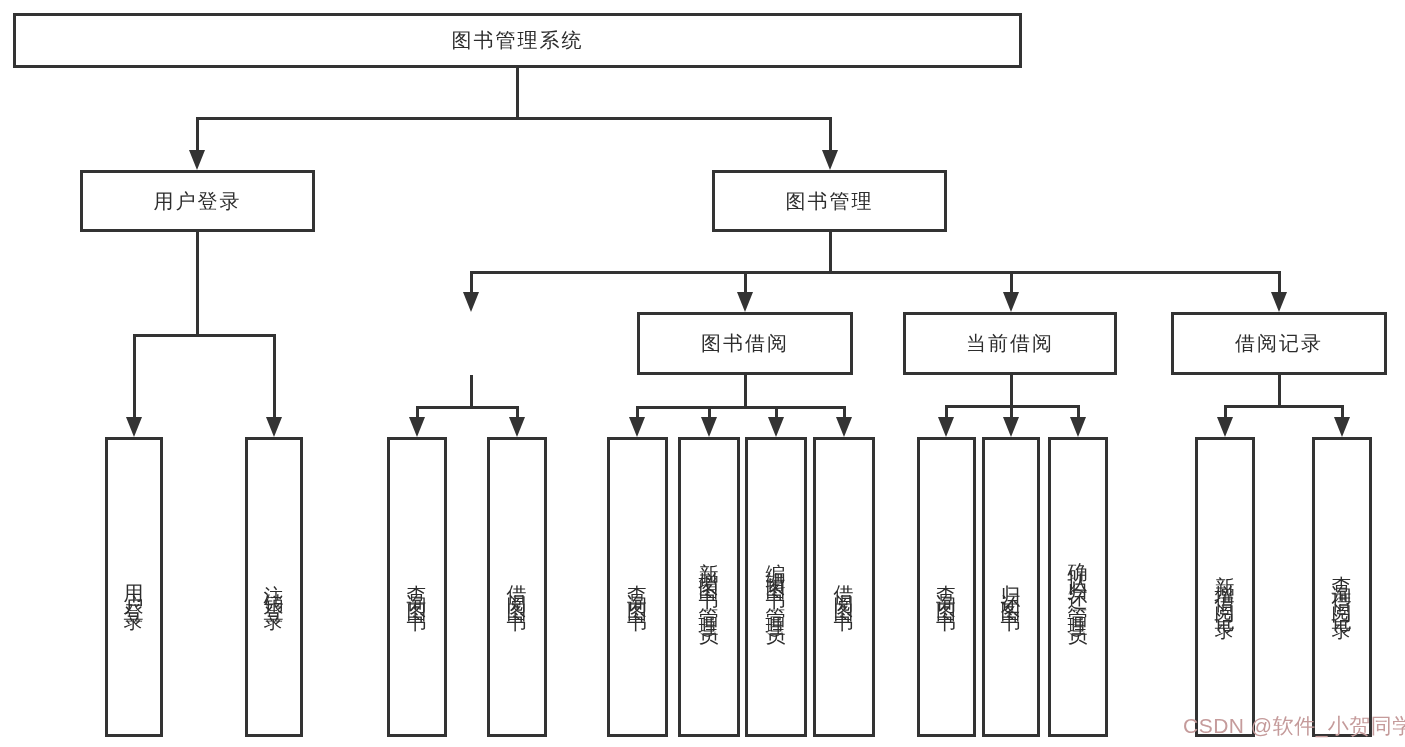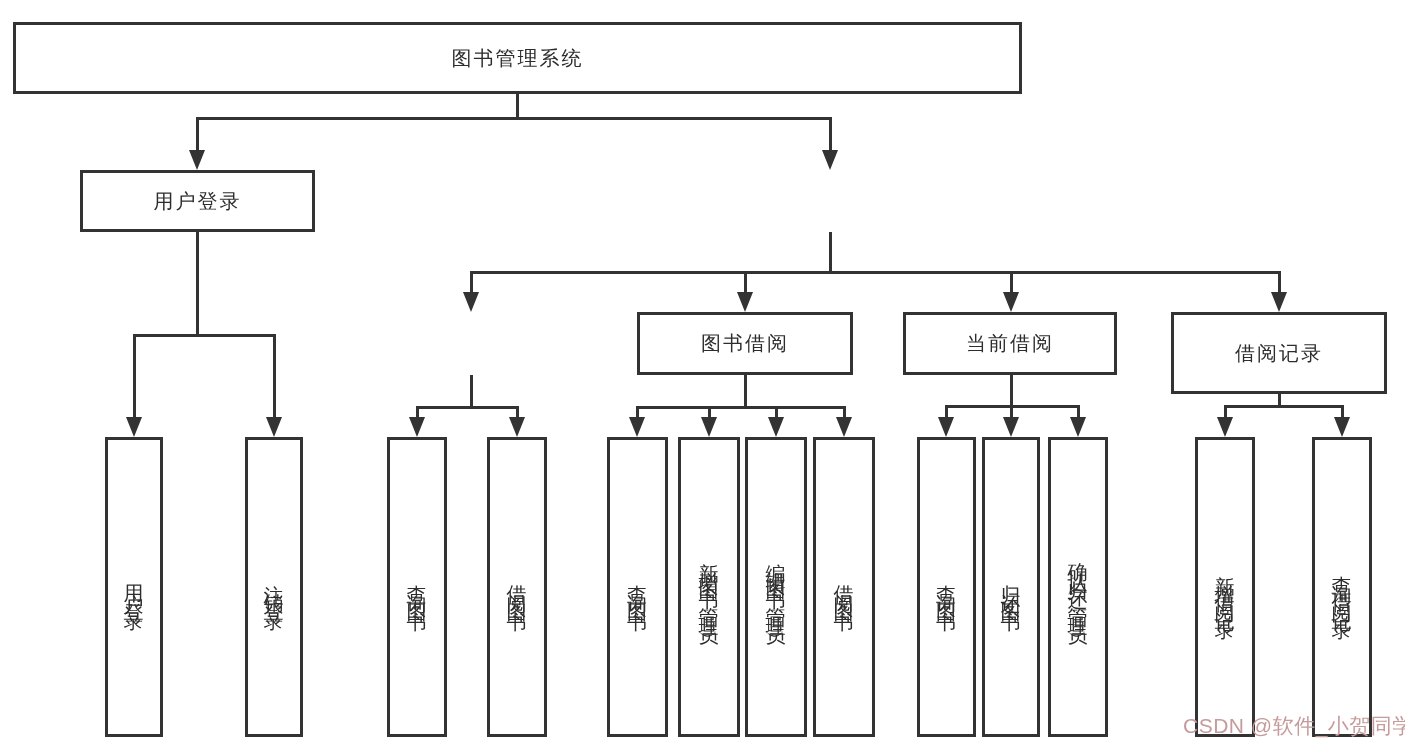--- a/index.html
+++ b/index.html
@@ -30,33 +30,36 @@
   .watermark{
     position:absolute;left:1183px;top:712px;z-index:3;
     font-size:21px;letter-spacing:0.5px;color:#c59b9b;white-space:nowrap;
   }
 </style>
 </head>
 <body>
 
 <div class="canvas">
 
-  <div class="node" style="left:13px;top:22px;width:1009px;height:72px">
+  <div class="node" style="left:13px;top:13px;width:1009px;height:55px">
     <span>图书管理系统</span>
   </div>
 
   <div class="vline" style="left:515.5px;top:68px;height:50px"></div>
   <div class="hline" style="left:195.5px;top:116.5px;width:636px"></div>
   <div class="vline" style="left:195.5px;top:116.5px;height:36px"></div>
   <div class="vline" style="left:828.5px;top:116.5px;height:36px"></div>
   <div class="arrow" style="left:189px;top:150px"></div>
   <div class="arrow" style="left:822px;top:150px"></div>
 
   <div class="node" style="left:80px;top:170px;width:235px;height:62px">
     <span>用户登录</span>
+  </div>
+  <div class="node" style="left:712px;top:170px;width:235px;height:62px">
+    <span>图书管理</span>
   </div>
 
   <div class="vline" style="left:195.5px;top:232px;height:103px"></div>
   <div class="hline" style="left:132.5px;top:333.5px;width:143px"></div>
   <div class="vline" style="left:132.5px;top:333.5px;height:86px"></div>
   <div class="vline" style="left:272.5px;top:333.5px;height:86px"></div>
   <div class="arrow" style="left:126px;top:417px"></div>
   <div class="arrow" style="left:266px;top:417px"></div>
 
   <div class="vline" style="left:828.5px;top:232px;height:40px"></div>
@@ -69,21 +72,21 @@
   <div class="arrow" style="left:737px;top:292px"></div>
   <div class="arrow" style="left:1003px;top:292px"></div>
   <div class="arrow" style="left:1271px;top:292px"></div>
 
   <div class="node" style="left:637px;top:312px;width:216px;height:63px">
     <span>图书借阅</span>
   </div>
   <div class="node" style="left:903px;top:312px;width:214px;height:63px">
     <span>当前借阅</span>
   </div>
-  <div class="node" style="left:1171px;top:312px;width:216px;height:82px">
+  <div class="node" style="left:1171px;top:312px;width:216px;height:63px">
     <span>借阅记录</span>
   </div>
 
   <div class="vline" style="left:469.5px;top:375px;height:32px"></div>
   <div class="hline" style="left:415.5px;top:405.5px;width:103px"></div>
   <div class="vline" style="left:415.5px;top:405.5px;height:14px"></div>
   <div class="vline" style="left:515.5px;top:405.5px;height:14px"></div>
   <div class="arrow" style="left:409px;top:417px"></div>
   <div class="arrow" style="left:509px;top:417px"></div>
 

